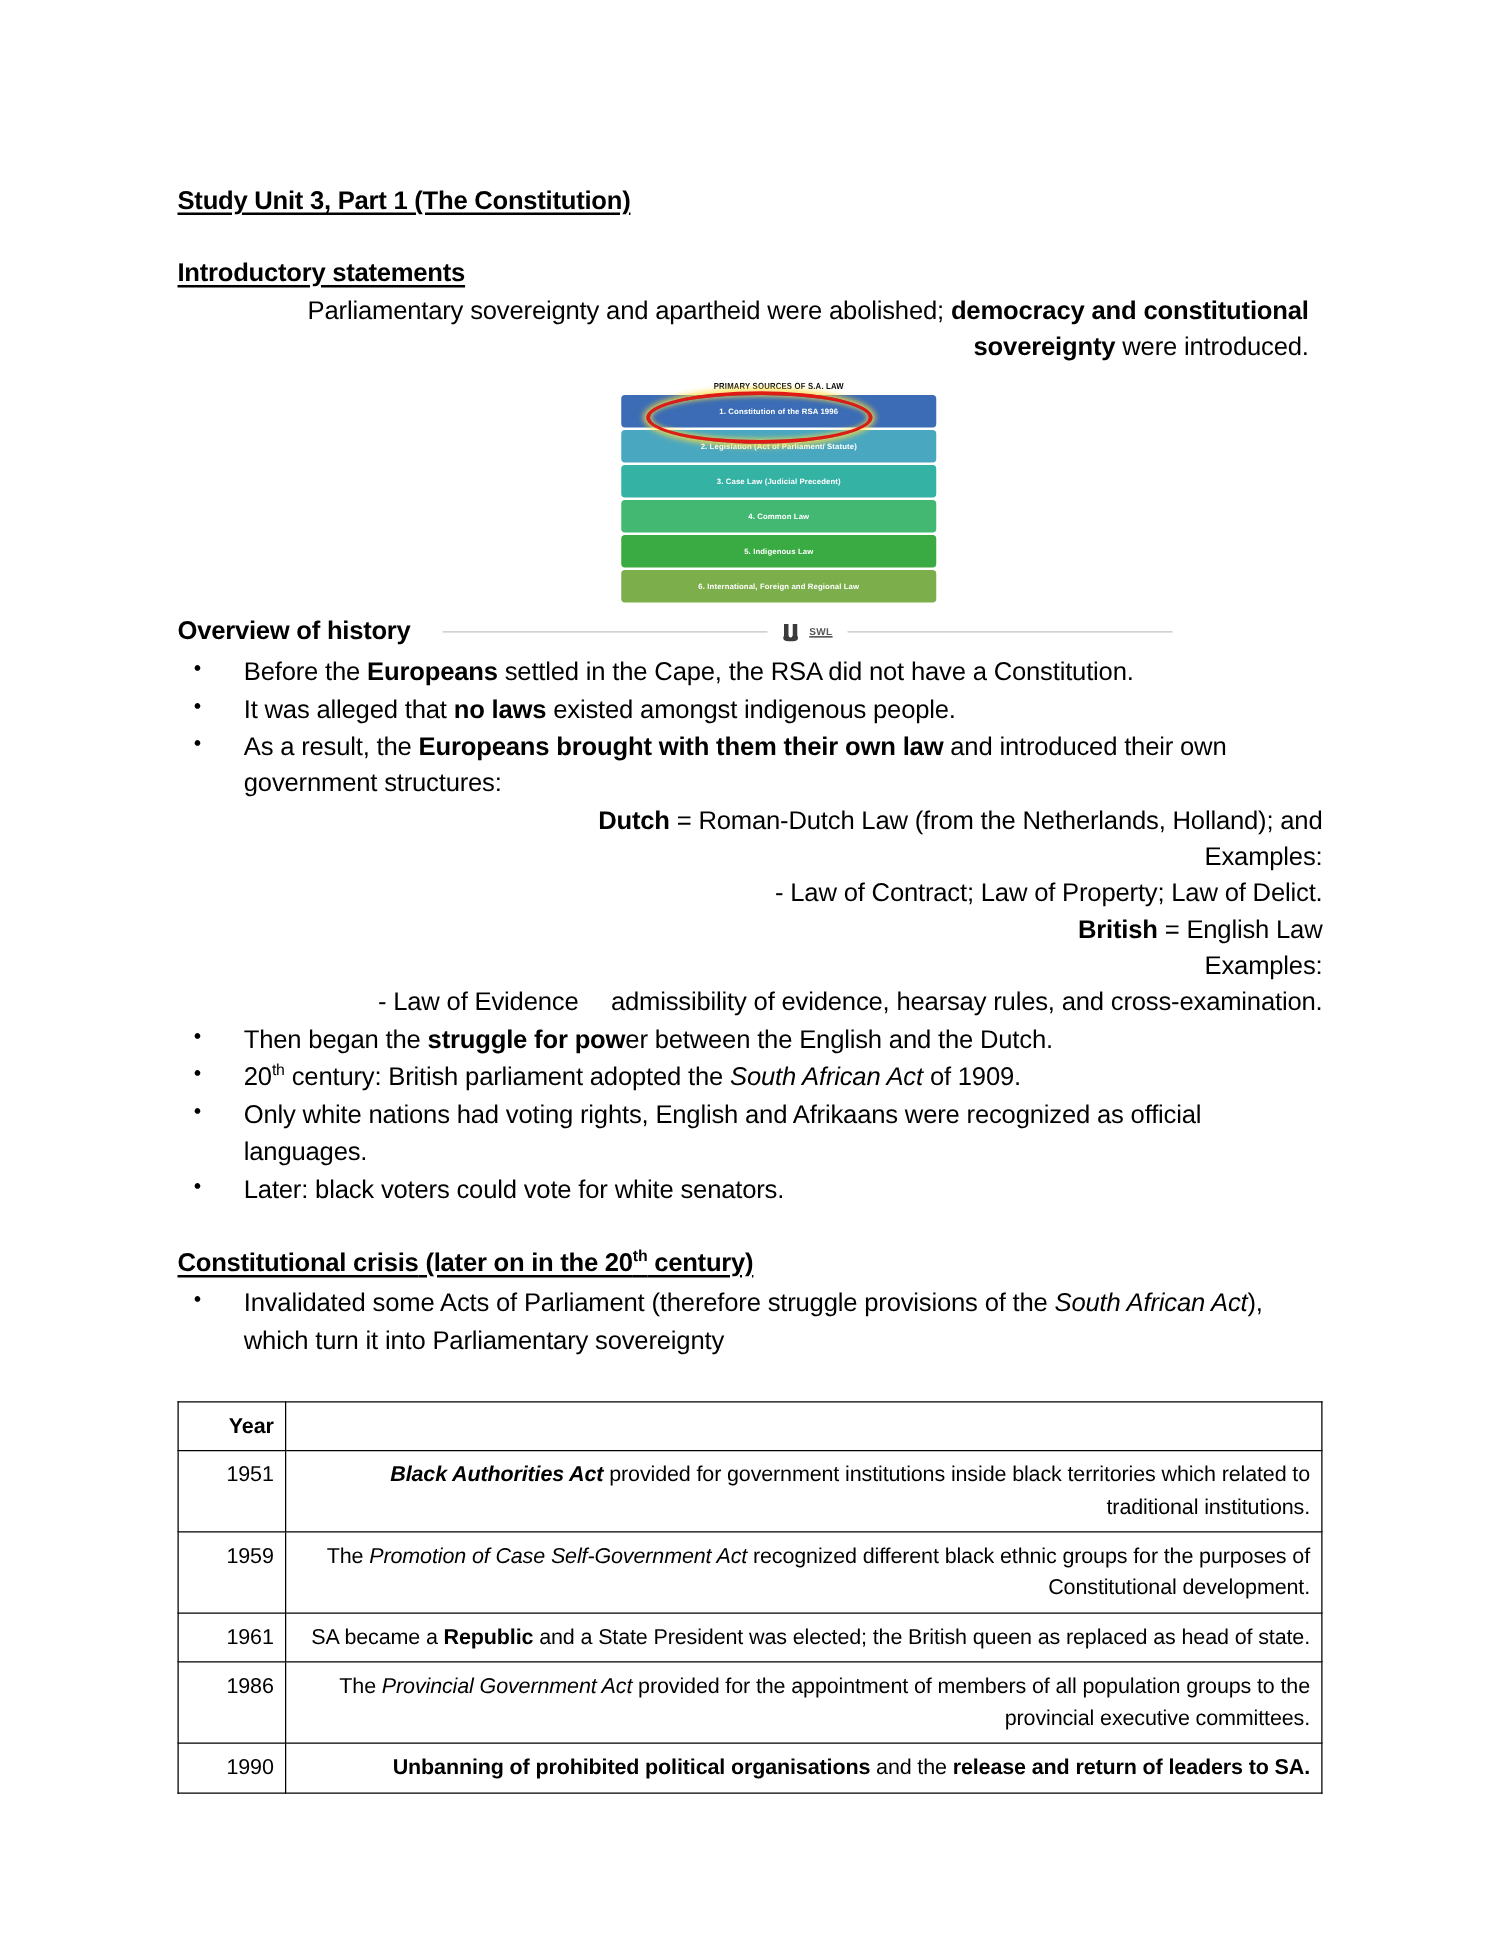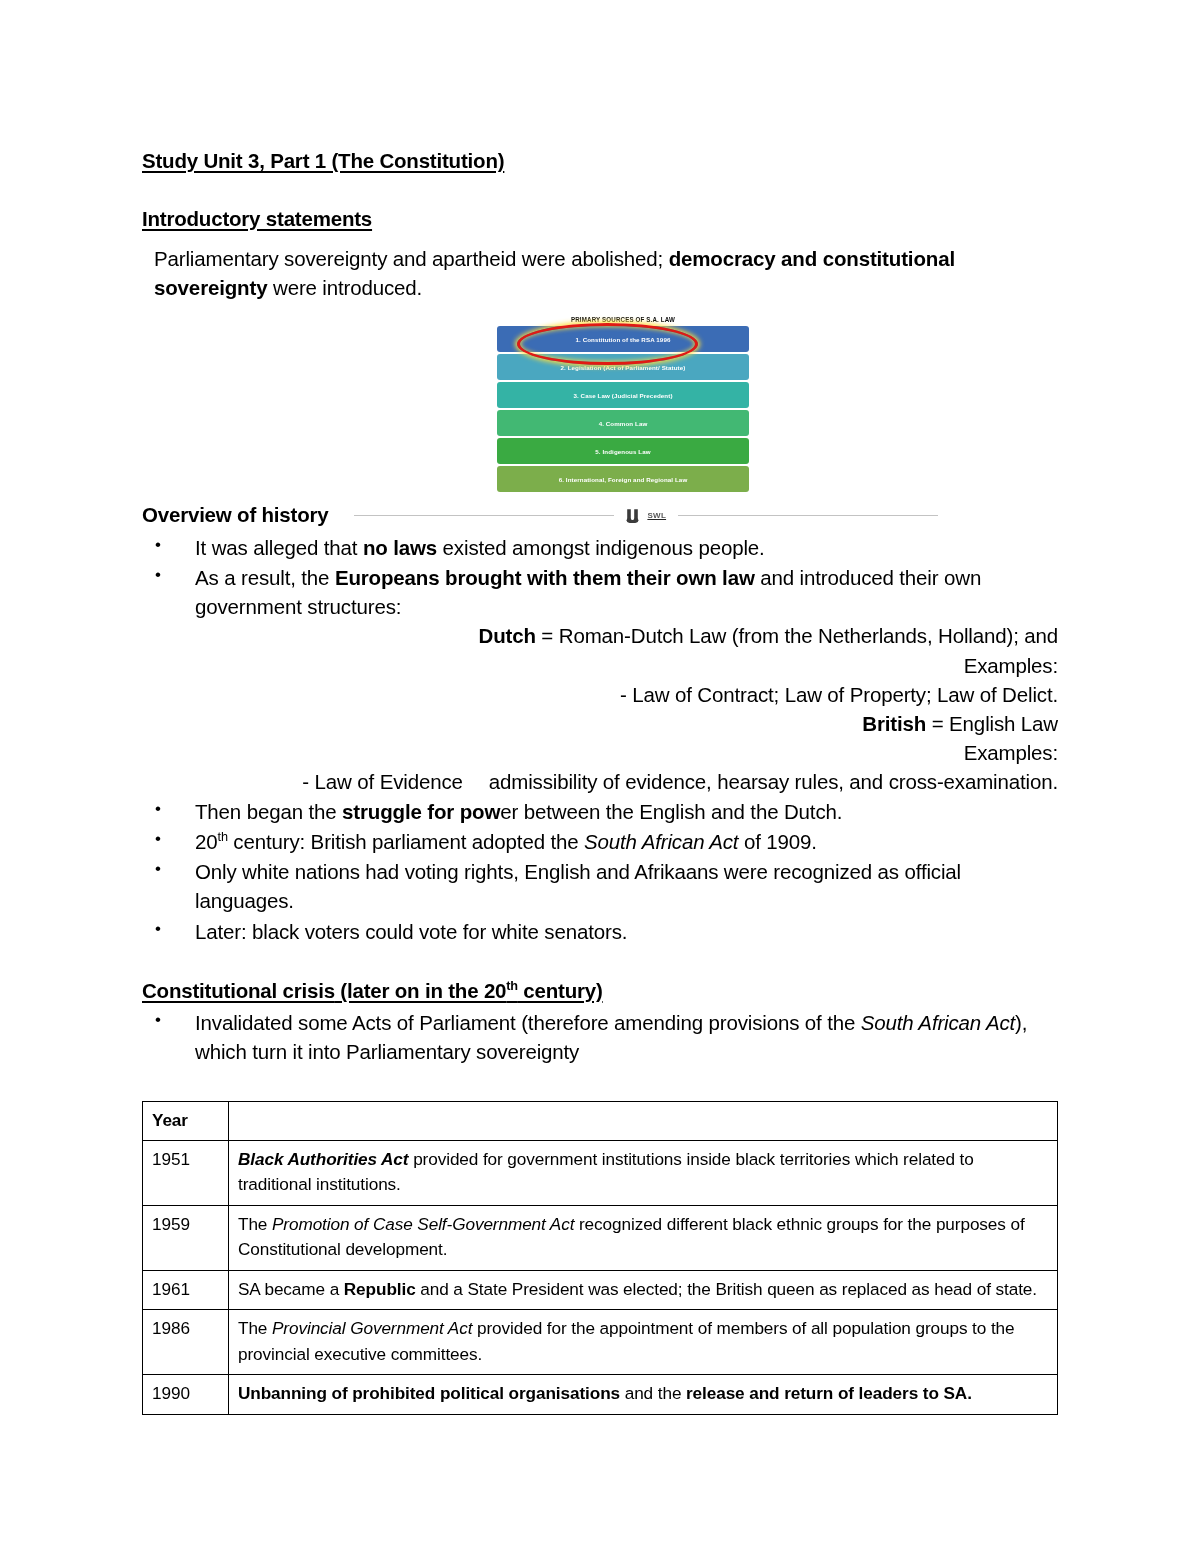--- a/index.html
+++ b/index.html
@@ -68,22 +68,23 @@
   .h-mixed b { font-weight: bold; }
 
   p, li, .line {
     font-size: 20.5px;
     line-height: 1.42;
     letter-spacing: -0.15px;
     margin: 0;
   }
 
   .intro-para {
-    margin: 12px;
+    margin: 0;
     max-width: 905px;
+    text-align: right;
   }
 
   
   .overview-row {
     display: flex;
     align-items: center;
     margin-top: 10px;
     margin-bottom: 4px;
   }
   .overview-row .h-sub-plain { flex: 0 0 auto; }
@@ -216,21 +217,21 @@
     margin-top: 34px;
     table-layout: fixed;
   }
   table.hist td, table.hist th {
     border: 1px solid #000000;
     vertical-align: top;
     padding: 6px 9px 7px 9px;
     font-size: 17.2px;
     line-height: 1.48;
     letter-spacing: -0.1px;
-    text-align: left;
+    text-align: right;
     font-weight: normal;
   }
   table.hist th { font-weight: bold; }
   col.c-year { width: 86px; }
   .bi { font-weight: bold; font-style: italic; }
 </style>
 </head>
 <body>
 
 <div class="page">
@@ -309,34 +310,35 @@
               <circle cx="10" cy="12.3" r="2.4" fill="#1a1a1a"></circle>
             </svg>
           </span>
           <span class="logo-text">SWL</span>
         </span>
         <span class="rule"></span>
       </div>
     </div>
 
     <ul class="bullets" id="overview-bullets">
+        <li><span><span>Before the </span><b>Europeans</b><span> settled in the Cape, the RSA did not have a Constitution.</span></span></li>
         <li><span><span>It was alleged that </span><b>no laws</b><span> existed amongst indigenous people.</span></span></li>
         <li><span><span>As a result, the </span><b>Europeans brought with them their own law</b><span> and introduced their own government structures:</span></span><span class="sub-line"><b>Dutch</b><span> = Roman-Dutch Law (from the Netherlands, Holland); and</span></span><span class="sub-line"><span>Examples:</span></span><span class="sub-line"><span>- Law of Contract; Law of Property; Law of Delict.</span></span><span class="sub-line"><b>British</b><span> = English Law</span></span><span class="sub-line"><span>Examples:</span></span><span class="sub-line"><span>- Law of Evidence</span><span class="gap-sp"></span><span>admissibility of evidence, hearsay rules, and cross-examination.</span></span></li>
         <li><span><span>Then began the </span><b>struggle for pow</b><span>er between the English and the Dutch.</span></span></li>
         <li><span><span>20</span><sup>th</sup><span> century: British parliament adopted the </span><i>South African Act</i><span> of 1909.</span></span></li>
         <li><span><span>Only white nations had voting rights, English and Afrikaans were recognized as official languages.</span></span></li>
         <li><span><span>Later: black voters could vote for white senators.</span></span></li>
       </ul>
 
     <div style="height:30px"></div>
 
     <h2 class="h-mixed"><b>Constitutional crisis</b><span> (later on in the 20</span><sup>th</sup><span> century)</span></h2>
 
     <ul class="bullets" id="crisis-bullets">
-        <li><span><span>Invalidated some Acts of Parliament (therefore amending provisions of the </span><i>South African Act</i><span>), which turn it into Parliamentary sovereignty</span></span></li>
+        <li><span><span>Invalidated some Acts of Parliament (therefore struggle provisions of the </span><i>South African Act</i><span>), which turn it into Parliamentary sovereignty</span></span></li>
       </ul>
 
     <table class="hist">
       <colgroup>
           <col class="c-year">
           <col>
         </colgroup>
       <thead>
         <tr>
           <th>Year</th>

